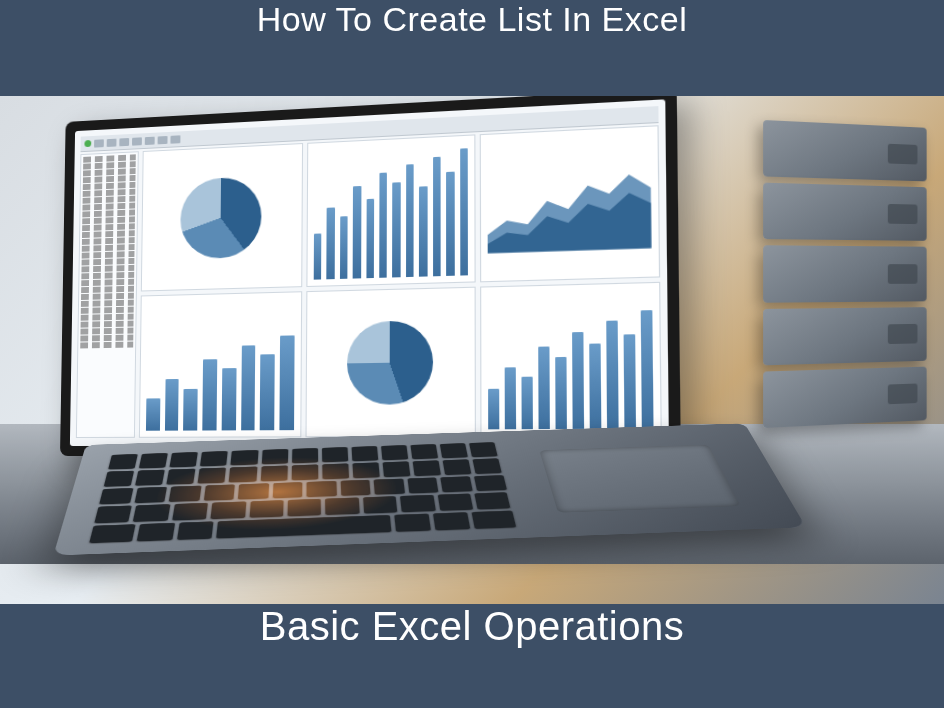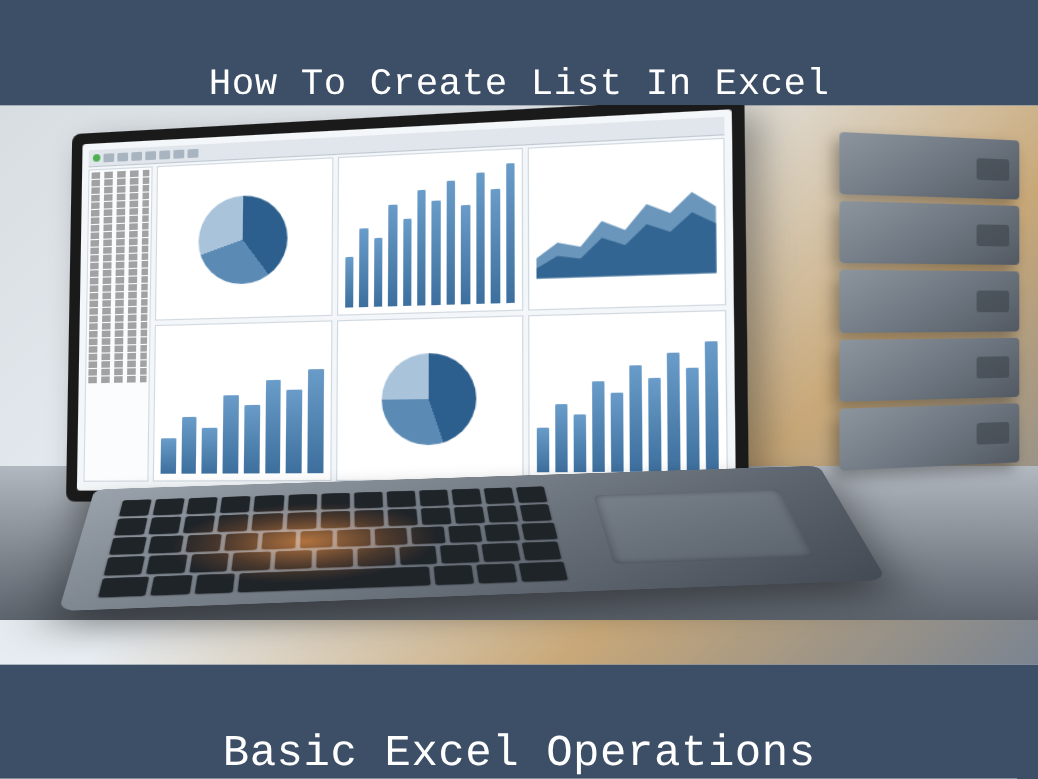--- a/index.html
+++ b/index.html
@@ -8,24 +8,23 @@
     height: 708px;
     font-family: 'Segoe UI', Arial, sans-serif;
     background: #f5f5f5;
     overflow: hidden;
   }
   .banner {
     background: #3d4f66;
     color: #ffffff;
     text-align: center;
     display: flex;
-    align-items: flex-end;
+    align-items: flex-start;
     justify-content: center;
     width: 100%;
-    font-family: Liberation Mono, monospace;
   }
   .banner-top {
     height: 96px;
     font-size: 34px;
     font-weight: 500;
     letter-spacing: 0.5px;
   }
   .banner-bottom {
     height: 104px;
     font-size: 40px;

